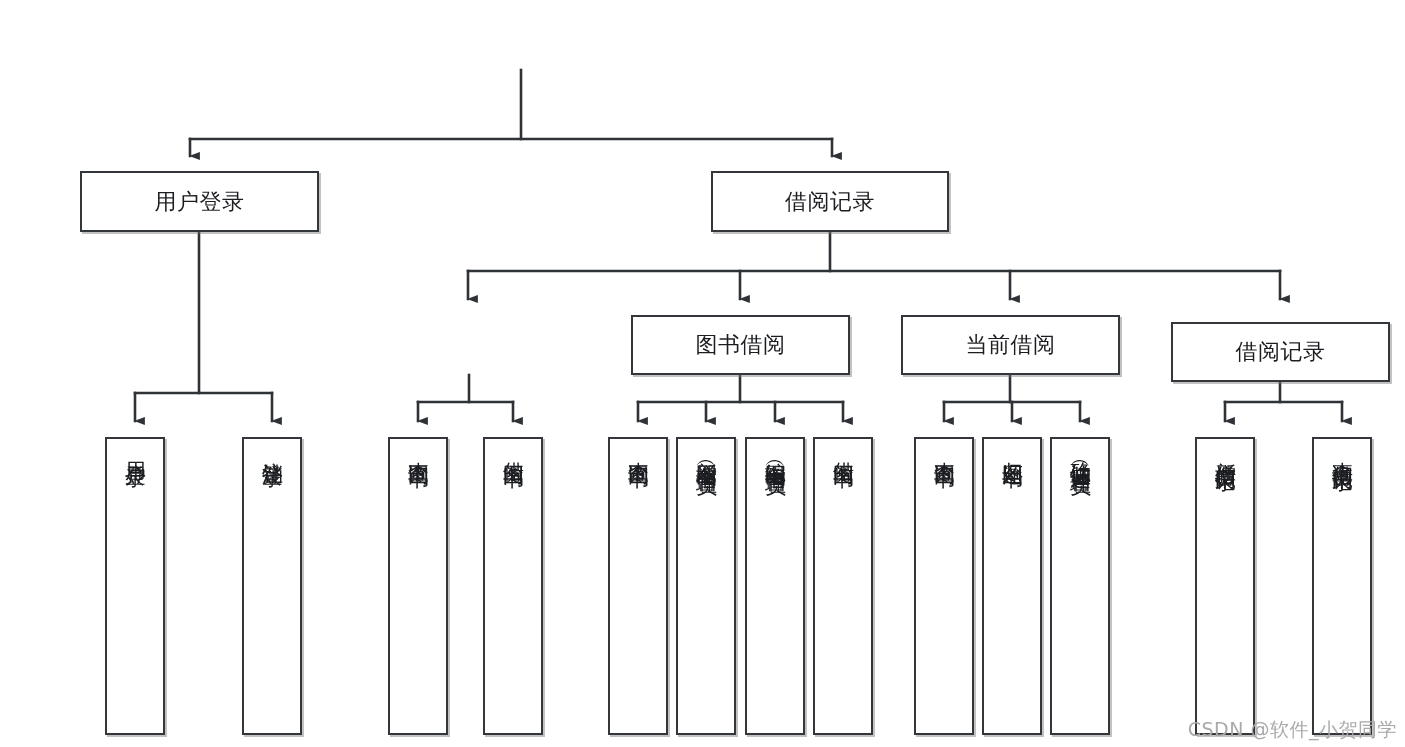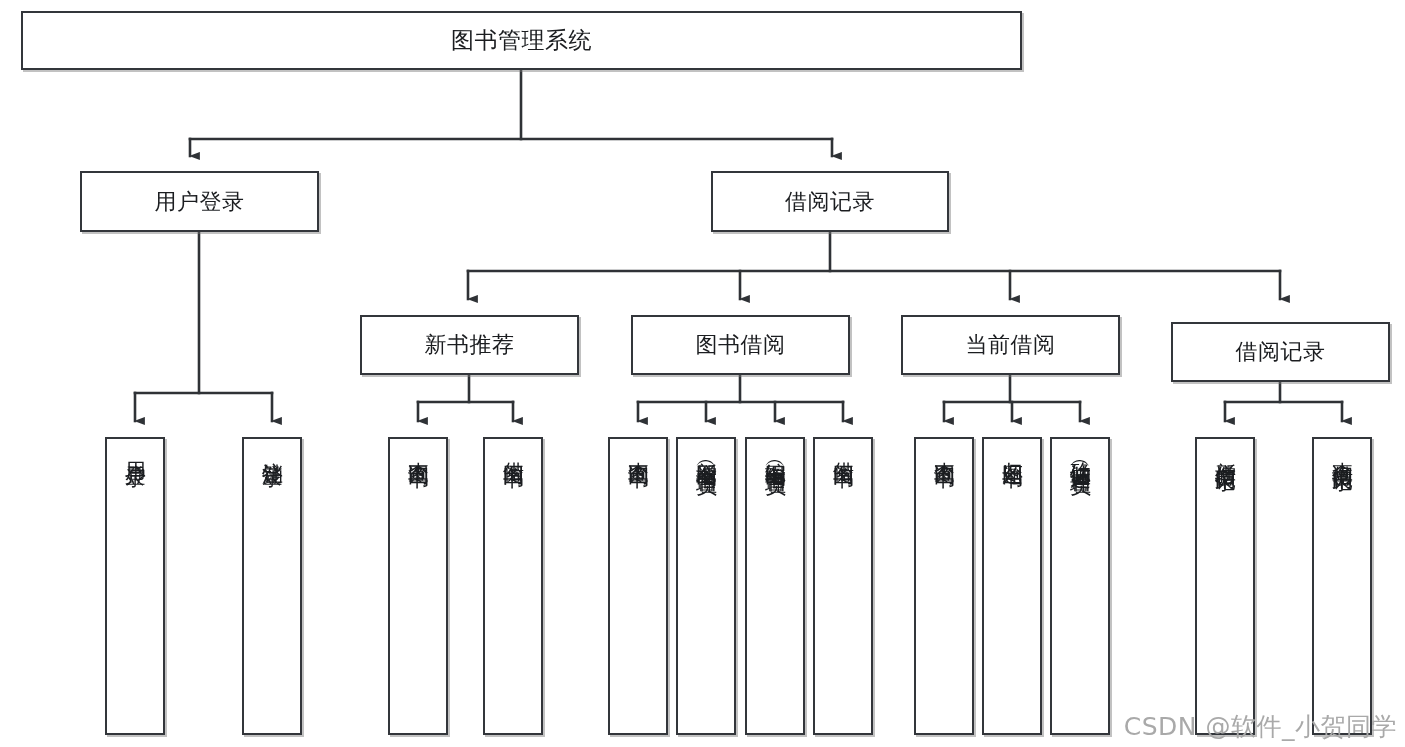--- a/index.html
+++ b/index.html
@@ -63,21 +63,21 @@
     text-orientation: upright;
     font-size: 21px;
     letter-spacing: 2px;
     line-height: 1.0;
     white-space: nowrap;
   }
   #watermark {
     position: absolute;
     right: 8px;
     bottom: 4px;
-    font-size: 25px;
+    font-size: 19px;
     color: #a9a9a9;
     letter-spacing: 0.5px;
     z-index: 5;
     white-space: nowrap;
     font-family: "DejaVu Sans", "Liberation Sans", sans-serif;
   }
 </style>
 </head>
 <body>
 
@@ -126,35 +126,29 @@
       <path d="M1012,402 L1012,421" marker-end="url(#arrow)"></path>
       <path d="M1080,402 L1080,421" marker-end="url(#arrow)"></path>
 
       <path d="M1280,375 L1280,402"></path>
       <path d="M1225,402 L1342,402"></path>
       <path d="M1225,402 L1225,421" marker-end="url(#arrow)"></path>
       <path d="M1342,402 L1342,421" marker-end="url(#arrow)"></path>
     </g>
   </svg>
 
-  <div class="node horiz root" style="left:21px; top:11px; width:1001px; height:59px;">
-    <span class="label">图书管理系统</span>
-  </div>
 
   <div class="node horiz" style="left:80px; top:171px; width:239px; height:61px;">
     <span class="label">用户登录</span>
   </div>
 
   <div class="node horiz" style="left:711px; top:171px; width:238px; height:61px;">
     <span class="label">借阅记录</span>
   </div>
 
-  <div class="node horiz" style="left:360px; top:315px; width:219px; height:60px;">
-    <span class="label">新书推荐</span>
-  </div>
 
   <div class="node horiz" style="left:631px; top:315px; width:219px; height:60px;">
     <span class="label">图书借阅</span>
   </div>
 
   <div class="node horiz" style="left:901px; top:315px; width:219px; height:60px;">
     <span class="label">当前借阅</span>
   </div>
 
   <div class="node horiz" style="left:1171px; top:315px; width:219px; height:60px;margin-top:7px;">

